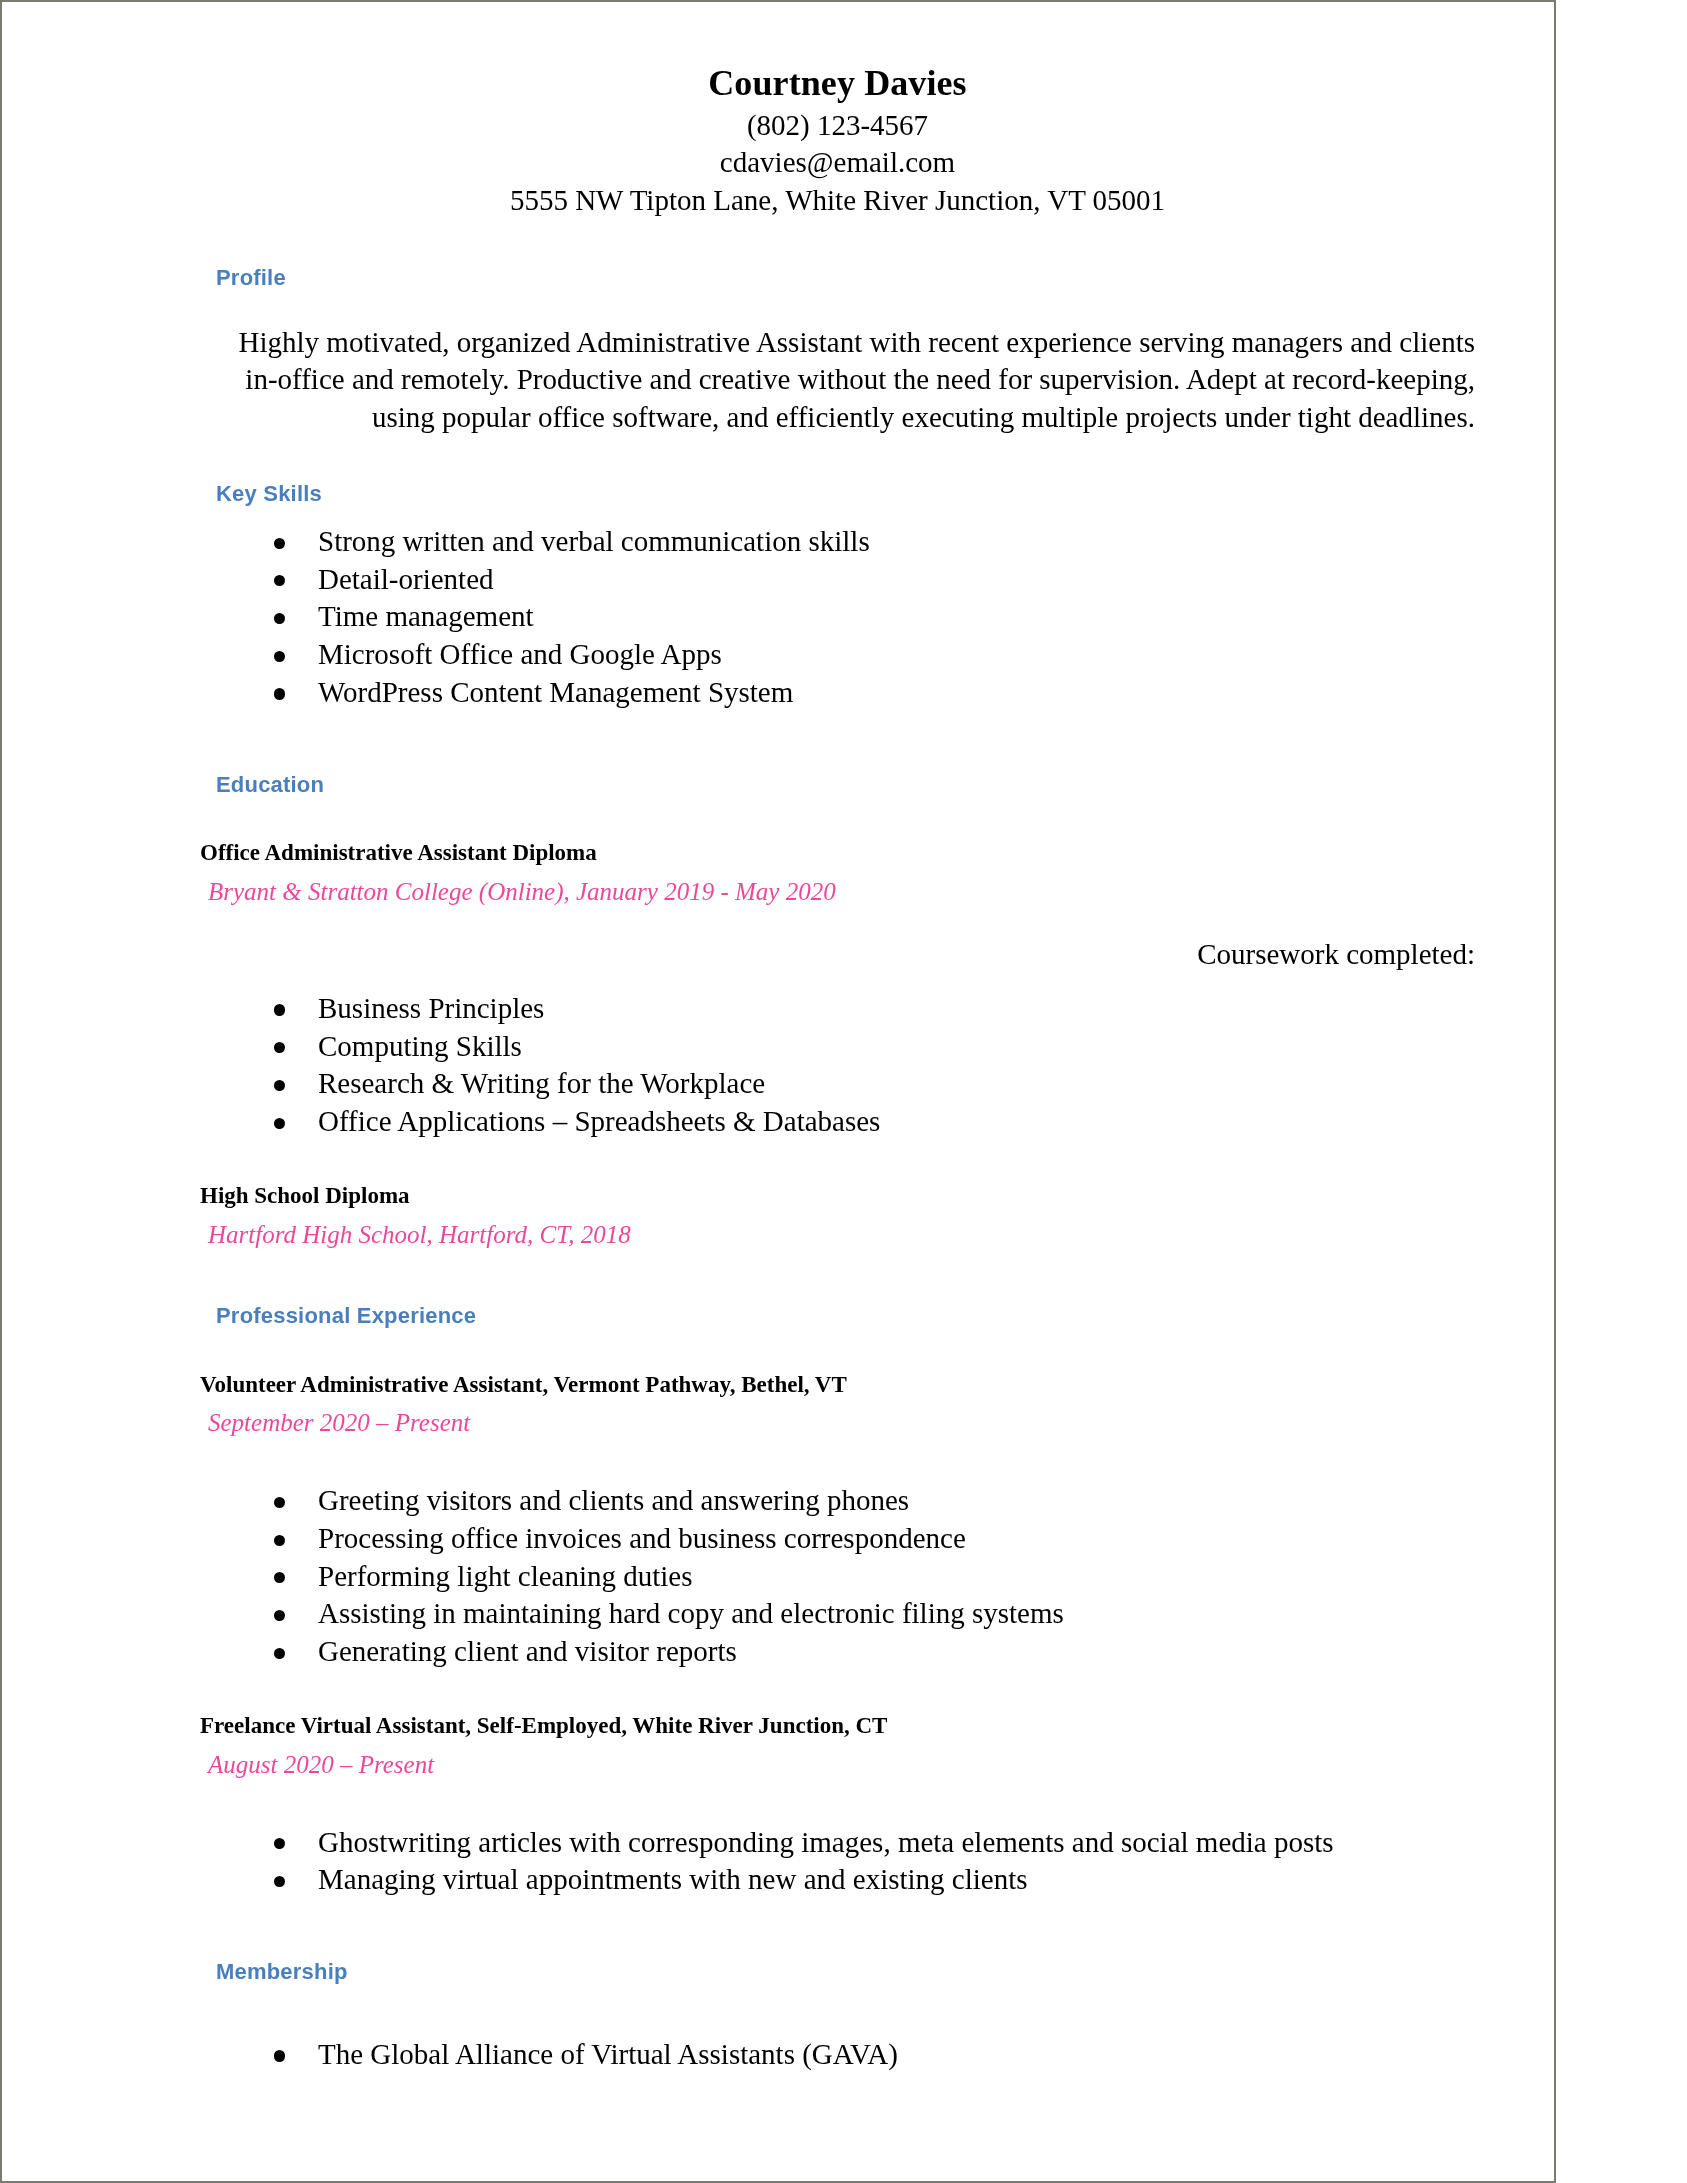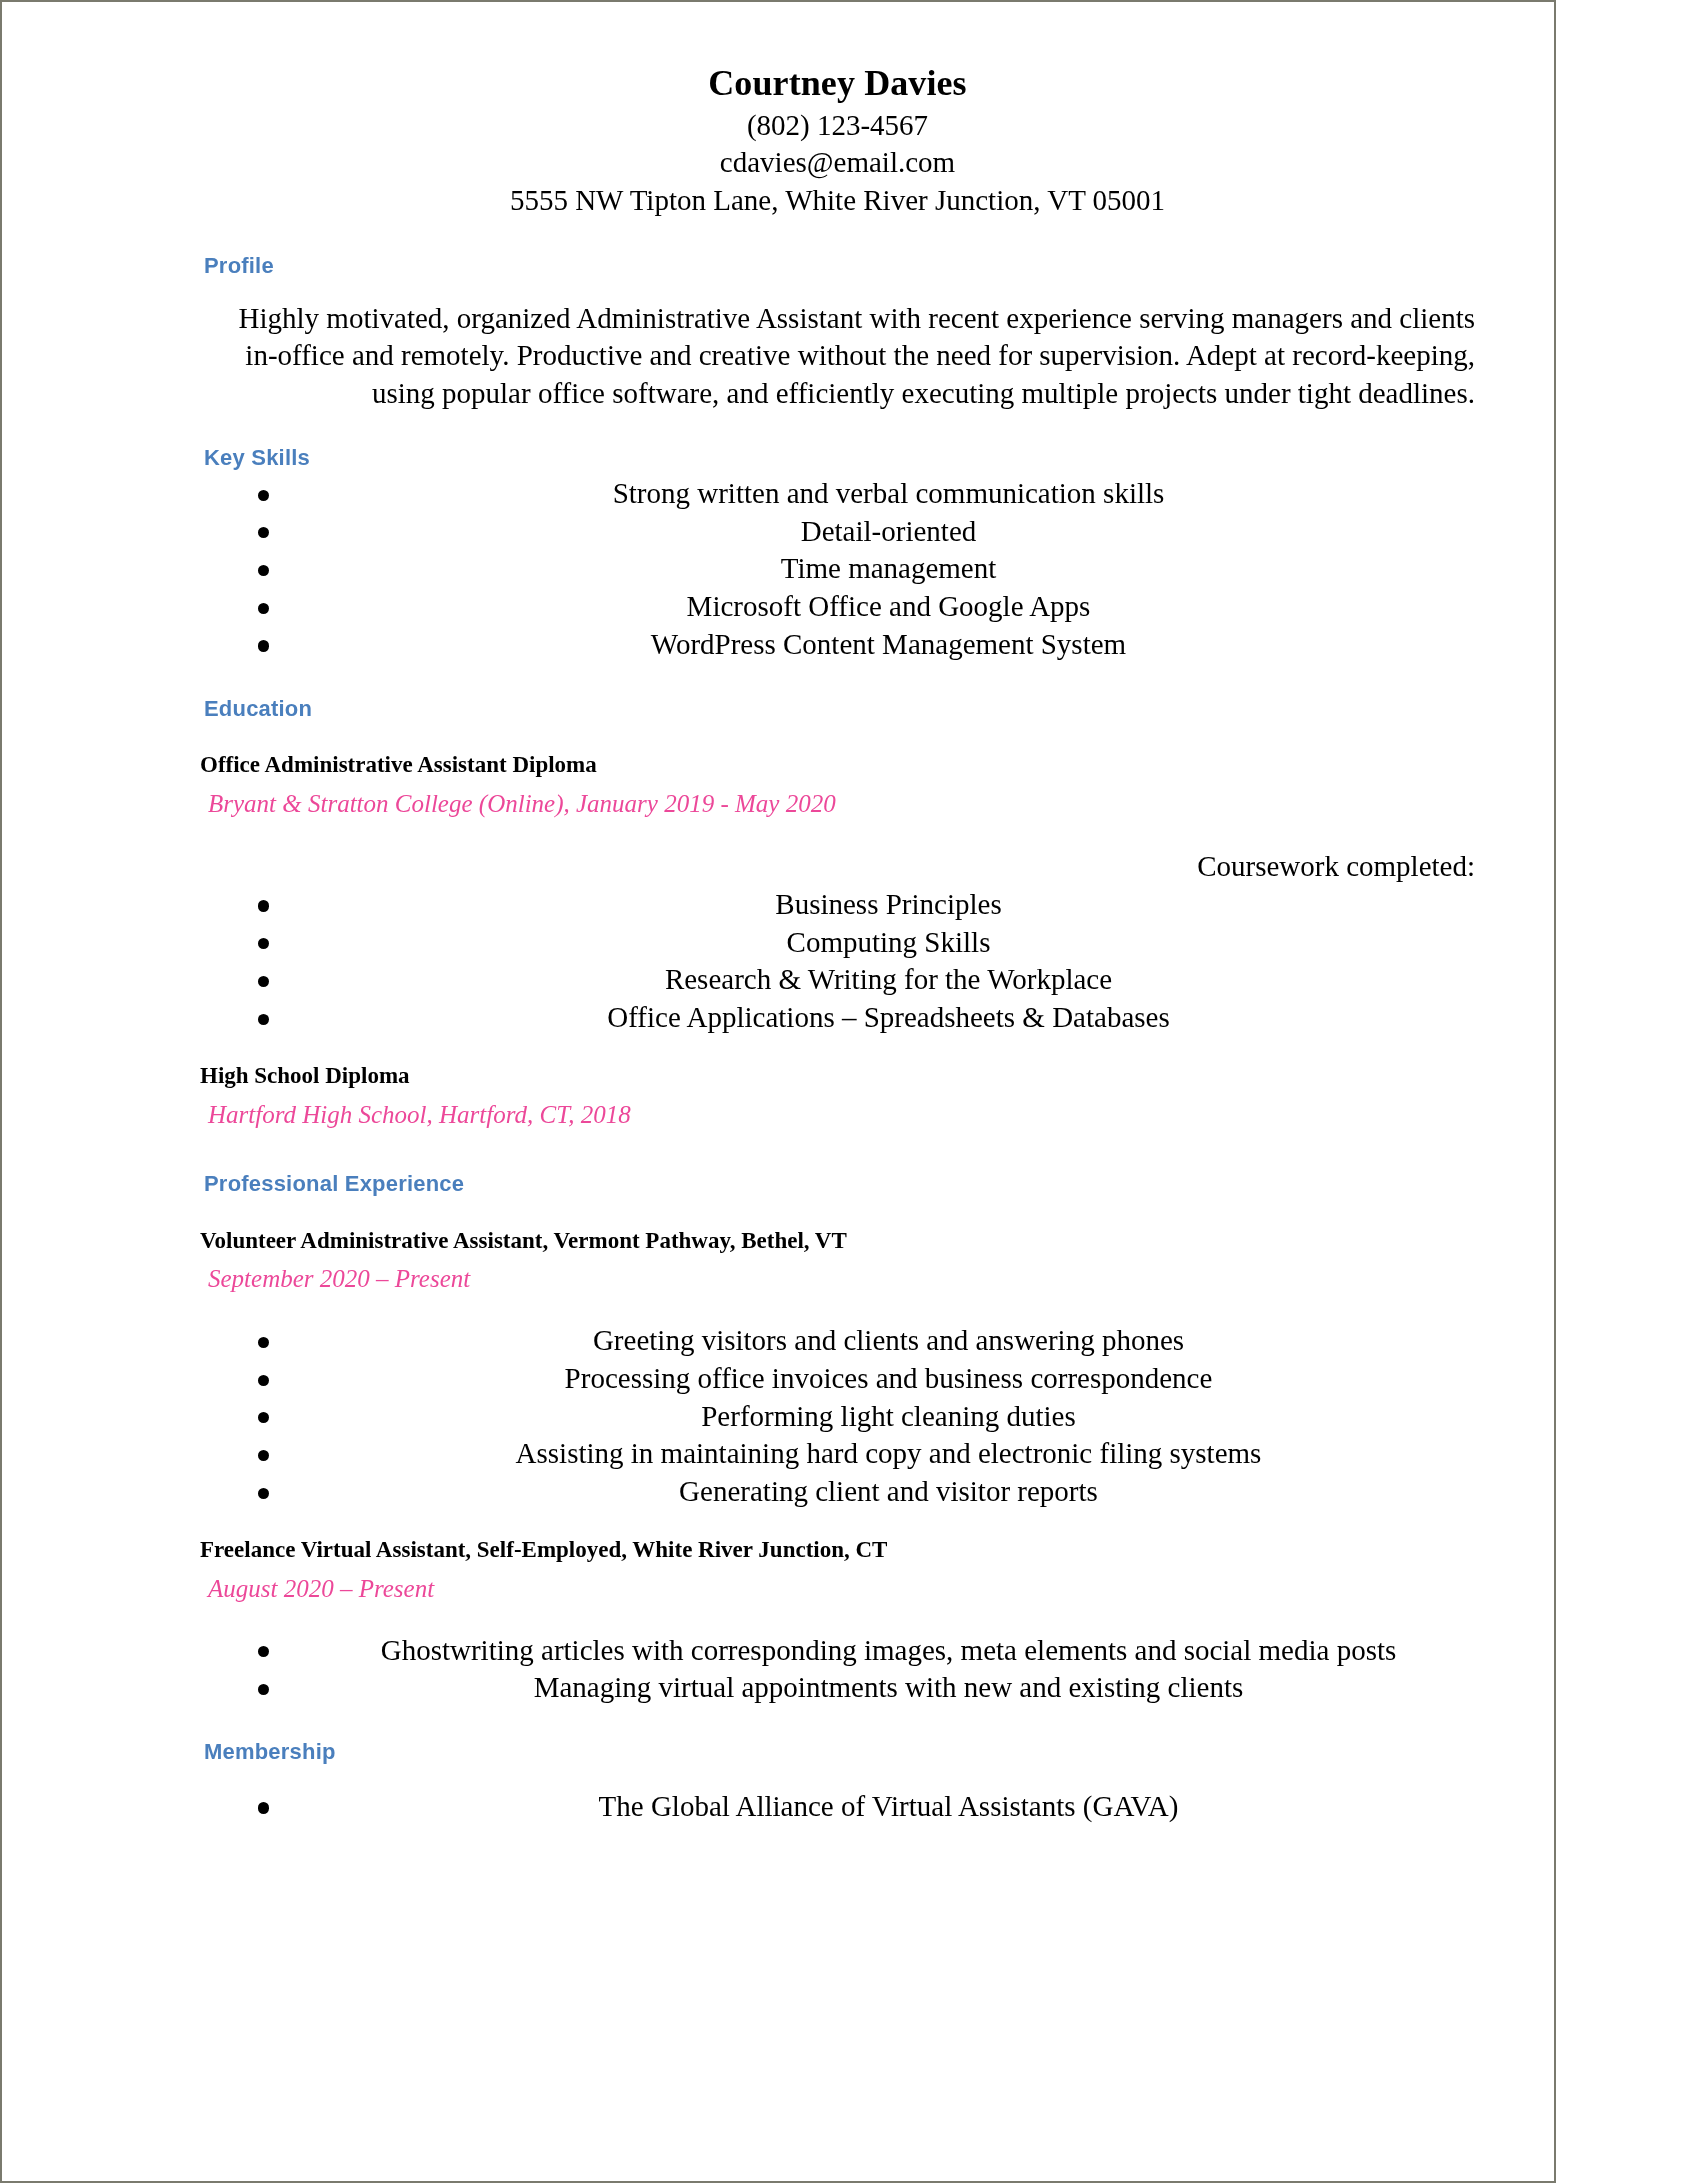--- a/index.html
+++ b/index.html
@@ -52,21 +52,21 @@
     margin: 0;
   }
 
   
   .section-heading {
     font-family: "Liberation Sans", "DejaVu Sans", sans-serif;
     font-weight: bold;
     font-size: 22px;
     letter-spacing: 0.2px;
     color: #4a7fbd;
-    margin: 4px;
+    margin: 16px;
     line-height: 1.2;
   }
 
   
   .body-text {
     font-size: 29px;
     line-height: 1.30;
     color: #000000;
     margin: 0;
     text-align: right;
@@ -82,23 +82,22 @@
     font-size: 25px;
     font-style: italic;
     line-height: 1.30;
     color: #ec4899;
     margin: 8px;
   }
 
   
   ul.bullets {
     list-style: none;
-    margin: 0;
+    margin: 16px;
     padding: 0;
-    text-align: center;
   }
   ul.bullets > li {
     position: relative;
     font-size: 29px;
     line-height: 1.30;
     color: #000000;
     padding-left: 102px;
     margin: 0;
   }
   ul.bullets > li::before {

